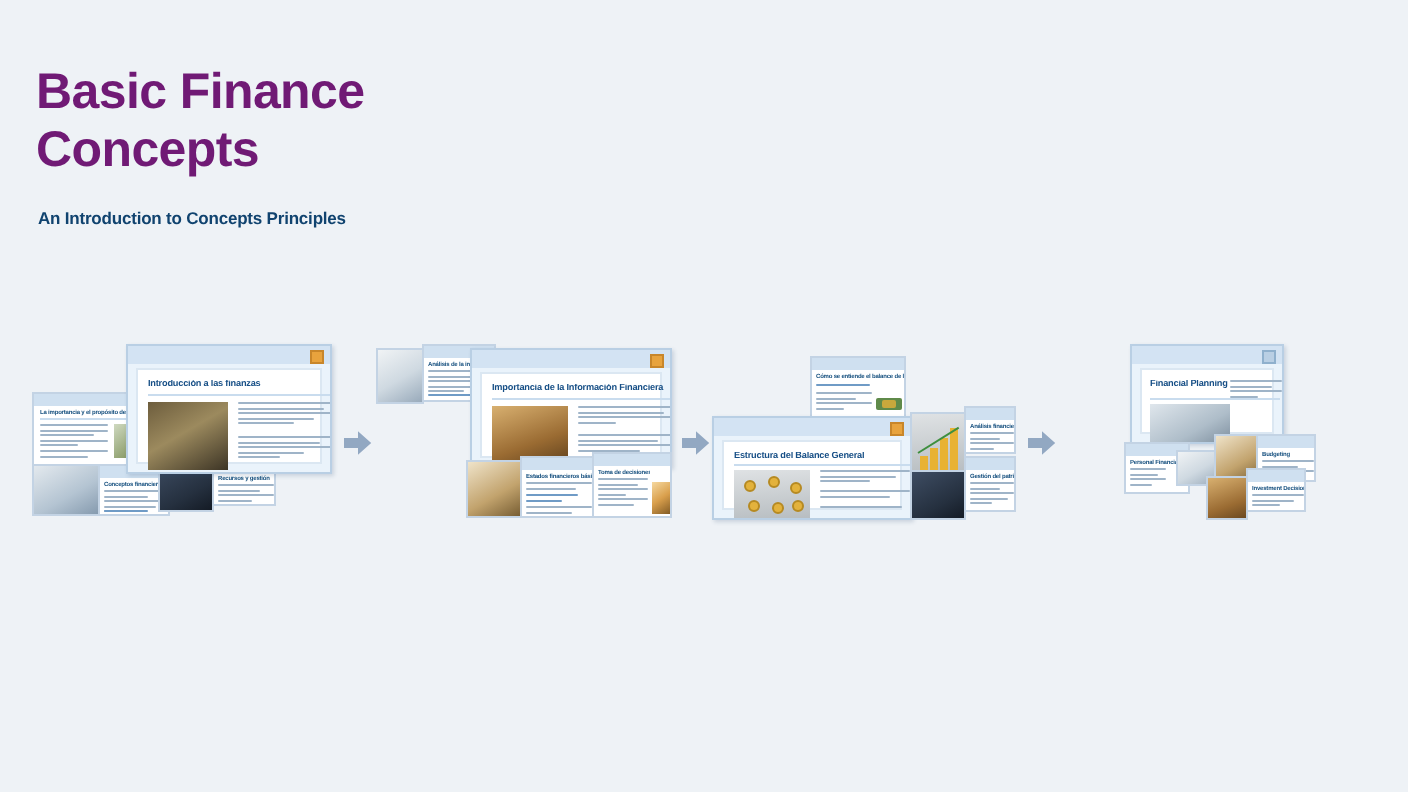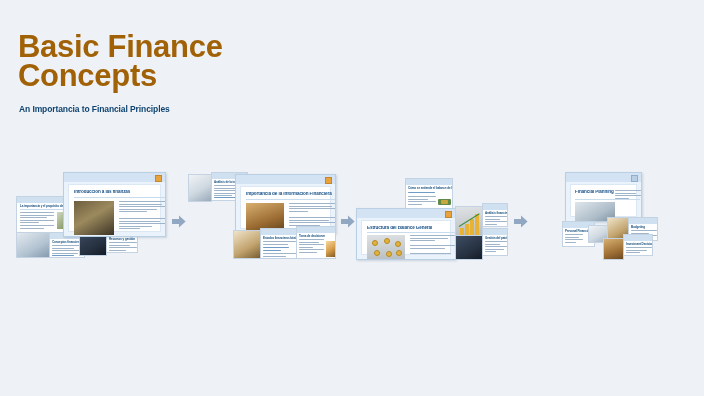--- a/index.html
+++ b/index.html
@@ -8,23 +8,23 @@
     background:#eef2f6;
     font-family:"Liberation Sans", sans-serif;
     overflow:hidden;
     position:relative;
   }
   #canvas{position:absolute;inset:0;}
 
   
   .title{
     position:absolute;left:18px;top:32px;
-    font-size:31px;line-height:29px;
+    font-size:25px;line-height:29px;
     font-weight:bold;letter-spacing:-0.3px;
-    color:#a16207;
+    color:#701a75;
     white-space:pre-line;
   }
   .subtitle{
     position:absolute;left:19px;top:104px;
     font-size:8.5px;font-weight:bold;letter-spacing:-0.1px;
     color:#10436f;
   }
 
   
   .cluster{position:absolute;}
@@ -93,21 +93,21 @@
   }
   .arrow svg{display:block;width:14px;height:13px;}
 </style>
 </head>
 <body>
 
 <div id="canvas">
 
   <div class="title">Basic Finance
 Concepts</div>
-  <div class="subtitle">An Importancia to Financial Principles</div>
+  <div class="subtitle">An Introduction to Concepts Principles</div>
 
   <div class="cluster" style="left:16px;top:196px;width:150px;height:62px;">
 
     <div class="slide" style="left:0px;top:0px;width:68px;height:37px;">
       <div class="bar"></div>
       <div class="stitle" style="left:3px;top:7px;width:60px;">La importancia y el propósito de las finanzas</div>
       <div class="rule" style="left:3px;top:12px;width:62px;"></div>
       <div class="txt" style="left:3px;top:15px;width:34px;">
         <i></i>
           <i></i>

